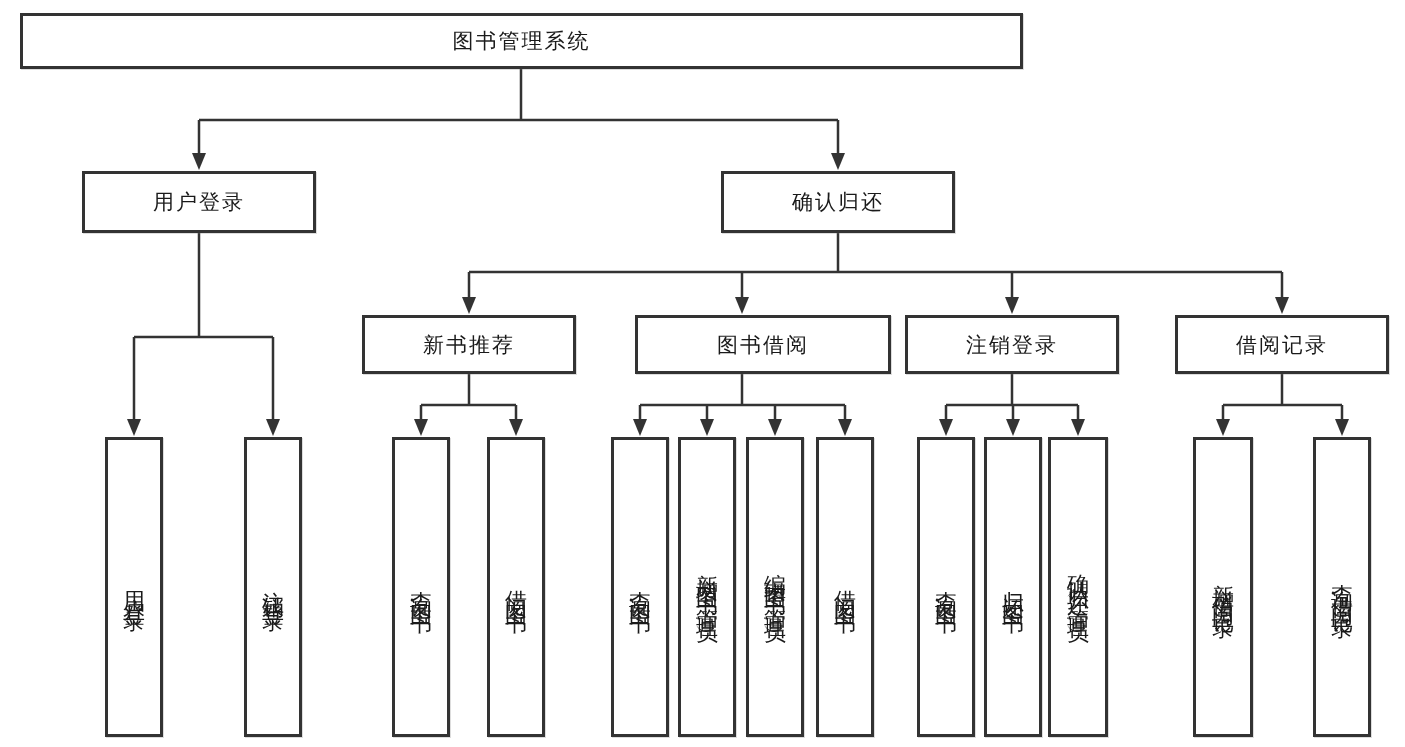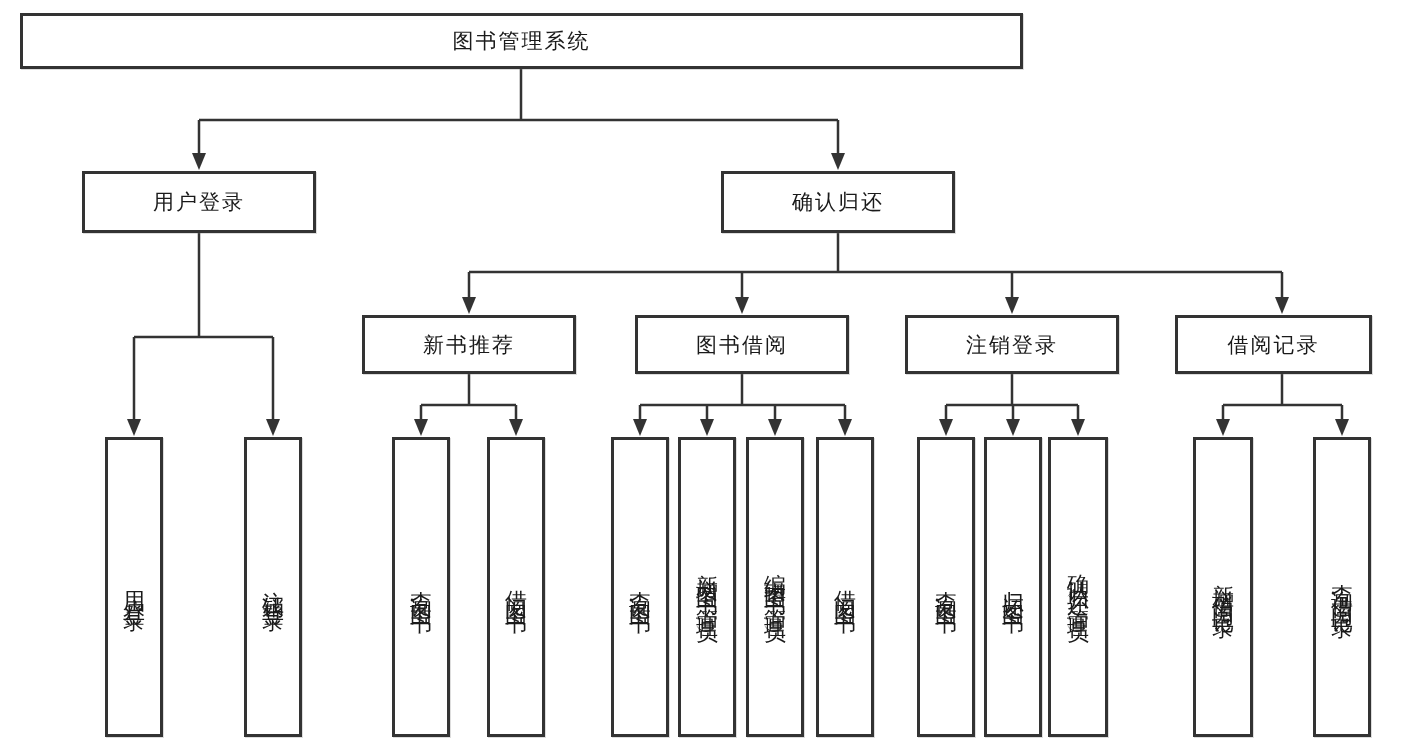--- a/index.html
+++ b/index.html
@@ -79,23 +79,23 @@
       <polygon points="1335,419 1349,419 1342,436"></polygon>
     </g>
   </svg>
 
   <div class="node" style="left:20px;top:13px;width:1003px;height:56px;">图书管理系统</div>
 
   <div class="node" style="left:82px;top:171px;width:234px;height:62px;">用户登录</div>
   <div class="node" style="left:721px;top:171px;width:234px;height:62px;">确认归还</div>
 
   <div class="node" style="left:362px;top:315px;width:214px;height:59px;text-align:right;">新书推荐</div>
-  <div class="node" style="left:635px;top:315px;width:214px;height:59px;">图书借阅</div>
+  <div class="node" style="left:635px;top:315px;width:256px;height:59px;">图书借阅</div>
   <div class="node" style="left:905px;top:315px;width:214px;height:59px;">注销登录</div>
-  <div class="node" style="left:1175px;top:315px;width:197px;height:59px;">借阅记录</div>
+  <div class="node" style="left:1175px;top:315px;width:214px;height:59px;">借阅记录</div>
 
   <div class="leaf" style="left:105px;">
     <span>用户登录</span>
   </div>
   <div class="leaf" style="left:244px;">
     <span>注销登录</span>
   </div>
 
   <div class="leaf" style="left:392px;">
     <span>查询图书</span>

